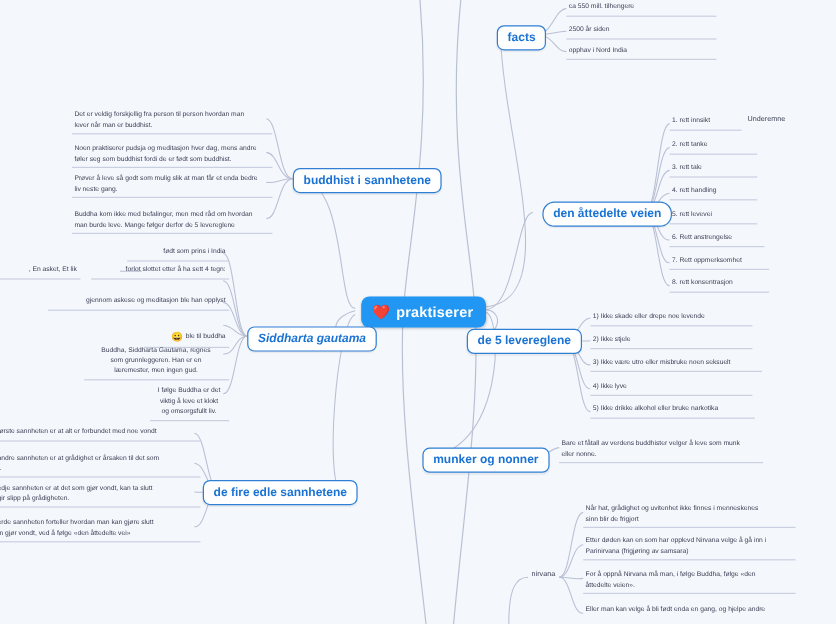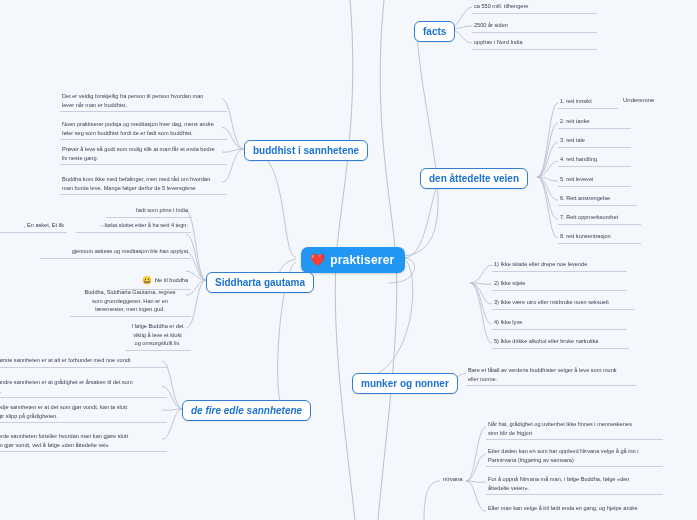--- a/index.html
+++ b/index.html
@@ -138,33 +138,36 @@
     <span>praktiserer</span>
   </div>
 
   <div class="node topic" style="left:414px;top:21px;">
     <span>facts</span>
   </div>
   <div class="node leaf" style="left:472px;top:0px;width:120px;">ca 550 mill. tilhengere</div>
   <div class="node leaf" style="left:472px;top:19px;width:120px;">2500 år siden</div>
   <div class="node leaf" style="left:472px;top:36px;width:120px;">opphav i Nord India</div>
 
-  <div class="node topic" style="left:420px;top:168px;">
+  <div class="node topic" style="left:452px;top:168px;border-radius:10px;">
     <span>den åttedelte veien</span>
   </div>
   <div class="node leaf" style="left:558px;top:95px;width:55px;">1. rett innsikt</div>
   <div class="node plain" style="left:620px;top:95px;">Underemne</div>
   <div class="node leaf" style="left:558px;top:115px;width:68px;">2. rett tanke</div>
   <div class="node leaf" style="left:558px;top:134px;width:68px;">3. rett tale</div>
   <div class="node leaf" style="left:558px;top:153px;width:68px;">4. rett handling</div>
   <div class="node leaf" style="left:558px;top:173px;width:68px;">5. rett levevei</div>
   <div class="node leaf" style="left:558px;top:192px;width:74px;">6. Rett anstrengelse</div>
   <div class="node leaf" style="left:558px;top:211px;width:78px;">7. Rett oppmerksomhet</div>
   <div class="node leaf" style="left:558px;top:230px;width:78px;">8. rett konsentrasjon</div>
 
+  <div class="node topic" style="left:389px;top:274px;">
+    <span>de 5 levereglene</span>
+  </div>
   <div class="node leaf" style="left:492px;top:258px;width:130px;">1) Ikke skade eller drepe noe levende</div>
   <div class="node leaf" style="left:492px;top:277px;width:130px;">2) Ikke stjele</div>
   <div class="node leaf" style="left:492px;top:296px;width:138px;">3) Ikke være utro eller misbruke noen seksuelt</div>
   <div class="node leaf" style="left:492px;top:316px;width:130px;">4) Ikke lyve</div>
   <div class="node leaf" style="left:492px;top:335px;width:132px;">5) Ikke drikke alkohol eller bruke narkotika</div>
 
   <div class="node topic" style="left:352px;top:373px;">
     <span>munker og nonner</span>
   </div>
   <div class="node leaf" style="left:466px;top:364px;width:165px;">Bare et fåtall av verdens buddhister velger å leve som munk
@@ -186,38 +189,38 @@
   </div>
   <div class="node leaf" style="left:60px;top:90px;width:162px;">Det er veldig forskjellig fra person til person hvordan man
 lever når man er buddhist.</div>
   <div class="node leaf" style="left:60px;top:118px;width:162px;">Noen praktiserer pudsja og meditasjon hver dag, mens andre
 føler seg som buddhist fordi de er født som buddhist.</div>
   <div class="node leaf" style="left:60px;top:143px;width:162px;">Prøver å leve så godt som mulig slik at man får et enda bedre
 liv neste gang.</div>
   <div class="node leaf" style="left:60px;top:173px;width:162px;">Buddha kom ikke med befalinger, men med råd om hvordan
 man burde leve. Mange følger derfor de 5 levereglene</div>
 
-  <div class="node topic" style="left:206px;top:272px;">
+  <div class="node topic" style="left:206px;top:272px;font-style:italic;">
     <span>Siddharta gautama</span>
   </div>
   <div class="node leaf right-txt" style="left:106px;top:204px;width:80px;">født som prins i India</div>
   <div class="node leaf right-txt" style="left:76px;top:219px;width:110px;">forlot slottet etter å ha sett 4 tegn:</div>
   <div class="node leaf right-txt" style="left:0px;top:219px;width:62px;">, En asket, Et lik</div>
   <div class="node leaf right-txt" style="left:40px;top:245px;width:146px;">gjennom askese og meditasjon ble han opplyst</div>
   <div class="node leaf right-txt" style="left:120px;top:264px;width:66px;">
     <span class="emoji">😀</span><span>ble til buddha</span>
   </div>
   <div class="node leaf center-txt" style="left:70px;top:286px;width:116px;">Buddha, Siddharta Gautama, regnes
 som grunnleggeren. Han er en
 læremester, men ingen gud.</div>
   <div class="node leaf center-txt" style="left:125px;top:320px;width:61px;">I følge Buddha er det
 viktig å leve et klokt
 og omsorgsfullt liv.</div>
 
-  <div class="node topic" style="left:182px;top:400px;font-style:italic;">
+  <div class="node topic" style="left:169px;top:400px;">
     <span>de fire edle sannhetene</span>
   </div>
   <div class="node leaf" style="left:-4px;top:354px;width:166px;">første sannheten er at alt er forbundet med noe vondt</div>
   <div class="node leaf" style="left:-4px;top:376px;width:166px;">andre sannheten er at grådighet er årsaken til det som
 t.</div>
   <div class="node leaf" style="left:-4px;top:401px;width:166px;">edje sannheten er at det som gjør vondt, kan ta slutt
 gir slipp på grådigheten.</div>
   <div class="node leaf" style="left:-4px;top:430px;width:166px;">erde sannheten forteller hvordan man kan gjøre slutt
 m gjør vondt, ved å følge «den åttedelte vei»</div>
 

